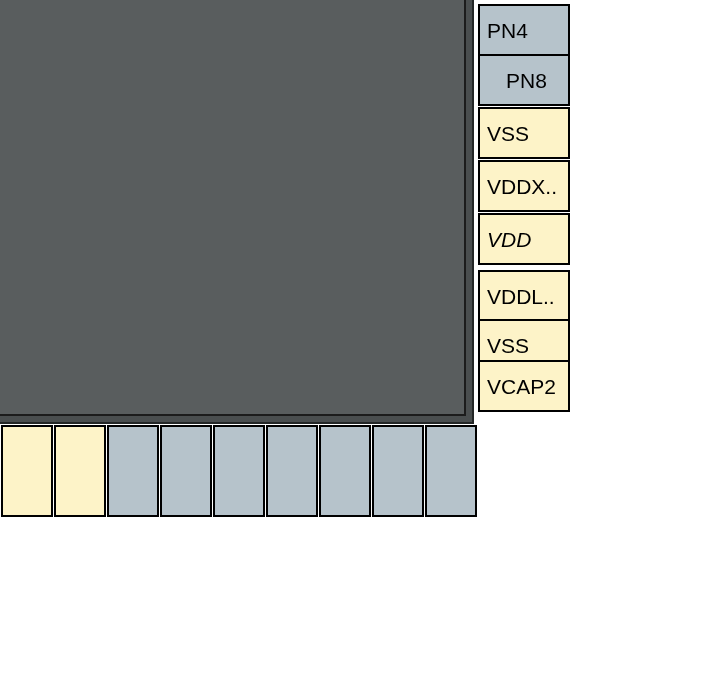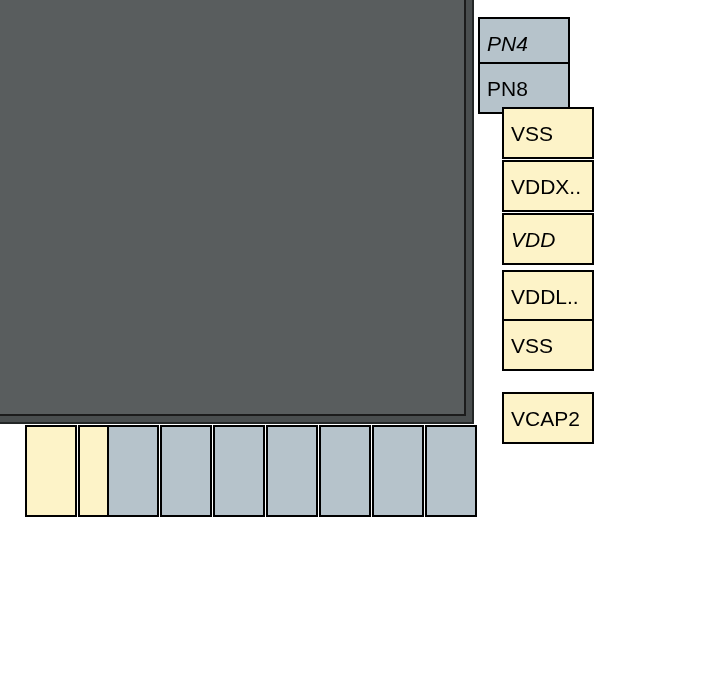--- a/index.html
+++ b/index.html
@@ -57,21 +57,21 @@
   }
 
   
   .pin {
     position: absolute;
     box-sizing: border-box;
     border: 2px solid #000000;
     overflow: hidden;
   }
   .pin.signal  { background: #b6c3cb; }
-  .pin.power   { background: #fdf3c8; margin-left: 24px; }
+  .pin.power   { background: #fdf3c8; }
 
   
   .pin.right {
     left: 478px;
     width: 92px;
     height: 52px;
     display: flex;
     align-items: center;
   }
   .pin.right .pin-label {
@@ -110,42 +110,42 @@
 </head>
 <body>
 
 <div id="stage">
 
   <div class="chip-body"></div>
   <div class="chip-bevel"></div>
   <div class="chip-bevel-edge"></div>
 
   <div id="right-pins">
-      <div class="pin right signal" style="top: 17px; height: 52px; font-style: italic;">
+      <div class="pin right signal" style="top: 4px; height: 52px;">
         <span class="pin-label">PN4</span>
       </div>
-      <div class="pin right signal" style="top: 62px; height: 52px;">
+      <div class="pin right signal" style="top: 54px; height: 52px; padding-left: 19px;">
         <span class="pin-label">PN8</span>
       </div>
       <div class="pin right power" style="top: 107px; height: 52px;">
         <span class="pin-label">VSS</span>
       </div>
       <div class="pin right power" style="top: 160px; height: 52px;">
         <span class="pin-label">VDDX..</span>
       </div>
       <div class="pin right power" style="top: 213px; height: 52px; font-style: italic;">
         <span class="pin-label">VDD</span>
       </div>
       <div class="pin right power" style="top: 270px; height: 52px;">
         <span class="pin-label">VDDL..</span>
       </div>
       <div class="pin right power" style="top: 319px; height: 52px;">
         <span class="pin-label">VSS</span>
       </div>
-      <div class="pin right power" style="top: 392px; height: 52px;">
+      <div class="pin right power" style="top: 360px; height: 52px;">
         <span class="pin-label">VCAP2</span>
       </div>
     </div>
   <div id="bottom-pins">
       <div class="pin bottom power" style="left: 1px; width: 52px;">
         <span class="pin-label">VSS</span>
       </div>
       <div class="pin bottom power" style="left: 54px; width: 52px;">
         <span class="pin-label">VDDX..</span>
       </div>

